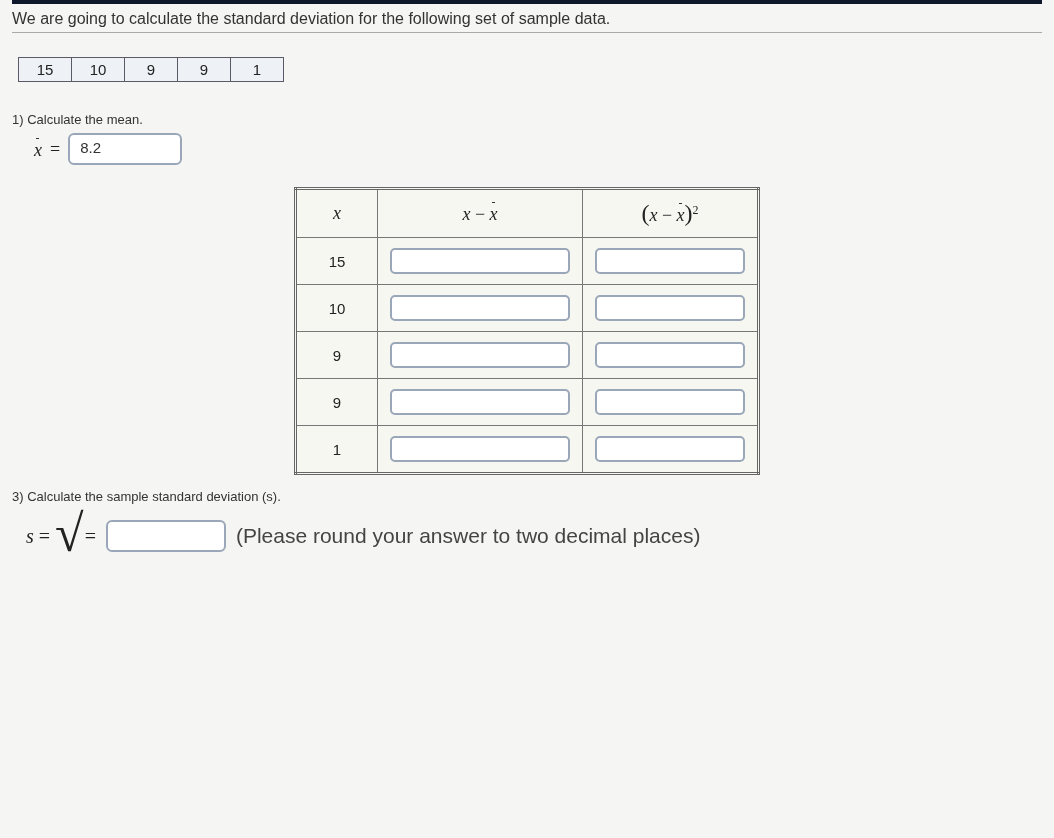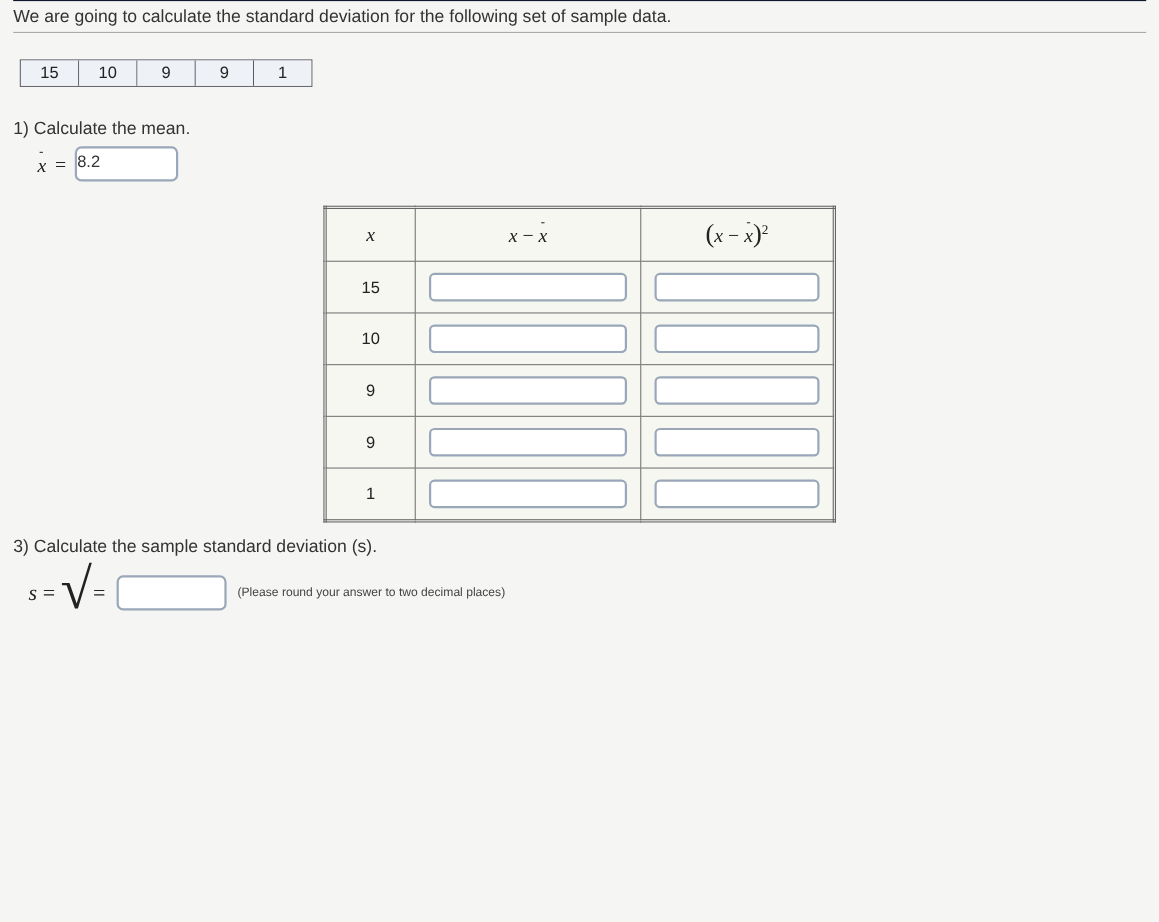--- a/index.html
+++ b/index.html
@@ -8,21 +8,21 @@
     font-family: Verdana, Geneva, sans-serif;
     font-size: 15px;
     color: #222;
     background: #f5f5f3;
     width: 1054px;
   }
   .page {
     padding: 0 12px 20px 12px;
   }
   .top-section {
-    border-top: 1px solid #0f172a;
+    border-top: 4px solid #0f172a;
     border-bottom: 1px solid #aaa;
     padding: 6px 0 4px 0;
     margin-bottom: 18px;
   }
   .intro {
     font-size: 16px;
     color: #333;
   }
   .data-strip {
     display: inline-flex;
@@ -32,21 +32,21 @@
   .data-strip div {
     min-width: 36px;
     text-align: center;
     padding: 3px 8px;
     border-right: 1px solid #5a5a66;
     background: #eef1f5;
     font-size: 15px;
   }
   .data-strip div:last-child { border-right: none; }
   .step-heading {
-    font-size: 16px;
+    font-size: 13px;
     color: #333;
     margin: 6px 0 4px 0;
   }
   .mean-line {
     display: flex;
     align-items: center;
     gap: 8px;
     margin: 6px 0 22px 22px;
   }
   .xbar {
@@ -62,21 +62,21 @@
     top: 0;
     left: 2px;
     right: 3px;
     border-top: 1.3px solid #333;
   }
   .eq { font-family: "Times New Roman", serif; font-size: 18px; }
   .input-box {
     border: 2px solid #9aa7b8;
     border-radius: 6px;
     background: #fff;
-    padding: 4px 0;
+    padding: 4px 10px;
     min-width: 90px;
     min-height: 20px;
     font-size: 15px;
     color: #333;
   }
   .small-box {
     border: 2px solid #9aa7b8;
     border-radius: 5px;
     background: #fff;
     min-width: 90px;
@@ -141,21 +141,21 @@
     padding: 3px 6px 0 4px;
   }
   .frac {
     display: inline-block;
     text-align: center;
     vertical-align: middle;
   }
   .frac .num { display:block; border-bottom: 1.3px solid #333; padding: 0 6px 2px 6px; }
   .frac .den { display:block; padding: 2px 6px 0 6px; }
   .hint {
-    font-size: 11px;
+    font-size: 21px;
     color: #444;
   }
 </style>
 </head>
 <body>
 
 <div class="page">
 
   <div class="top-section">
     <div class="intro">We are going to calculate the standard deviation for the following set of sample data.</div>

